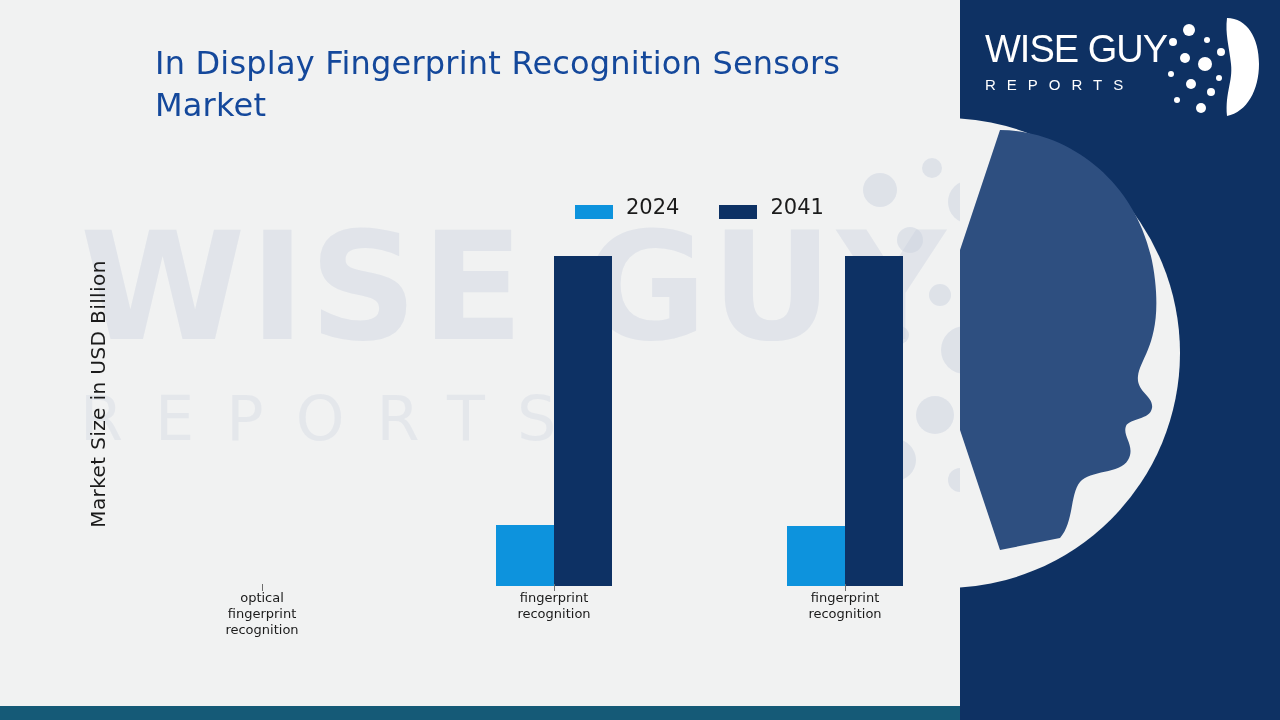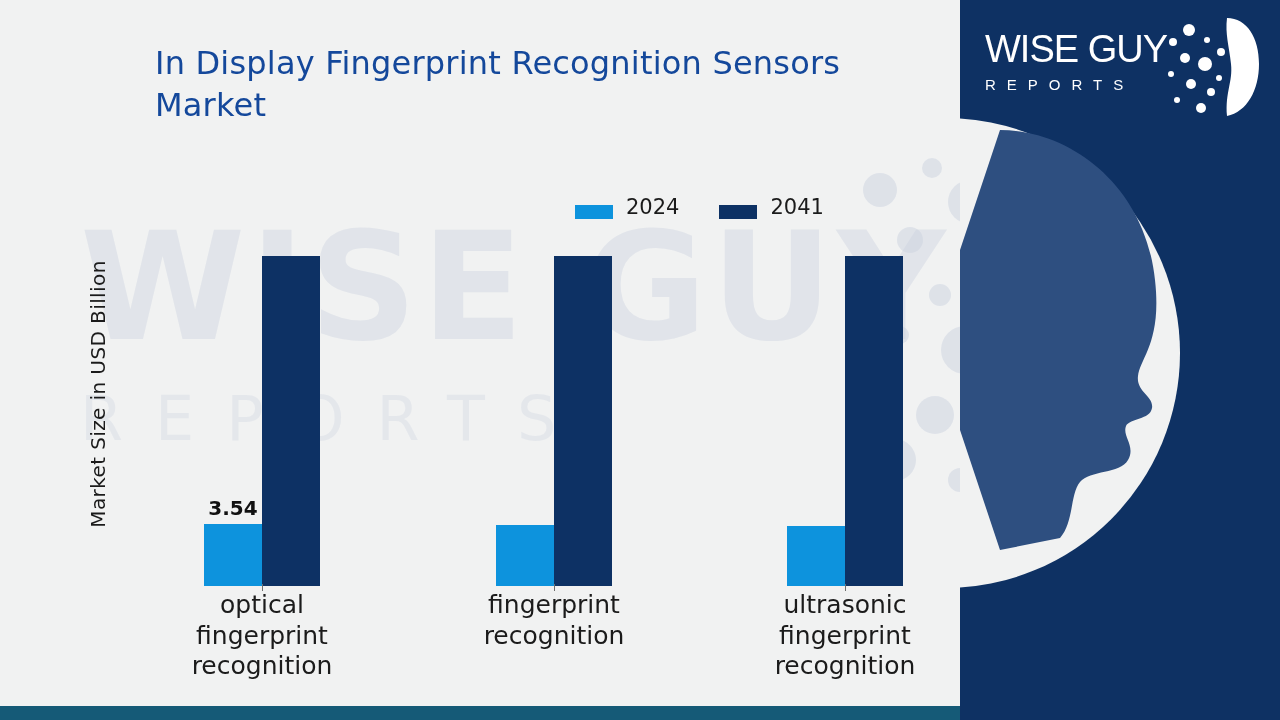--- a/index.html
+++ b/index.html
@@ -177,21 +177,21 @@
     top: 590px;
     width: 830px;
     height: 72px;
   }
   .cat-label {
     position: absolute;
     top: 0;
     width: 190px;
     text-align: center;
     font-family: "DejaVu Sans", sans-serif;
-    font-size: 25px;
+    font-size: 13px;
     line-height: 1.22;
     color: #1b1b1b;
   }
   .tick {
     position: absolute;
     top: -6px;
     width: 1px;
     height: 7px;
     background: #6d6d6d;
   }
@@ -250,25 +250,20 @@
     </div>
     <div class="legend-item">
       <span class="legend-swatch" style="background:#0d3164"></span>
       <span class="legend-label">2041</span>
     </div>
   </div>
 
   <div class="y-axis-label">Market Size in USD Billion</div>
 
   <div class="plot" id="plot">
-      <div class="group" style="left: 84px;">
-        <div class="bar b2024" style="height: 62px; background: rgb(13, 147, 221);"></div>
-        <div class="bar-value" style="left: 0px; bottom: 66px;">3.54</div>
-        <div class="bar b2032" style="height: 330px; background: rgb(13, 49, 100);"></div>
-      </div>
       <div class="group" style="left: 376px;">
         <div class="bar b2024" style="height: 61px; background: rgb(13, 147, 221);"></div>
         <div class="bar b2032" style="height: 330px; background: rgb(13, 49, 100);"></div>
       </div>
       <div class="group" style="left: 667px;">
         <div class="bar b2024" style="height: 60px; background: rgb(13, 147, 221);"></div>
         <div class="bar b2032" style="height: 330px; background: rgb(13, 49, 100);"></div>
       </div>
     </div>
 
@@ -279,21 +274,20 @@
         <div>fingerprint</div>
         <div>recognition</div>
       </div>
       <div class="tick" style="left: 434px;"></div>
       <div class="cat-label" style="left: 339px;">
         <div>fingerprint</div>
         <div>recognition</div>
       </div>
       <div class="tick" style="left: 725px;"></div>
       <div class="cat-label" style="left: 630px;">
-        <div>ultrasonic</div>
         <div>fingerprint</div>
         <div>recognition</div>
       </div>
     </div>
 
   <div class="right-panel">
     <div class="panel-circle"></div>
     <svg class="head-silhouette" viewBox="0 0 260 420">
       <path fill="#2e4f80" d="M60,0 C130,0 205,55 215,150 C222,212 200,228 198,246 C196,262 214,266 212,278 C210,290 190,288 186,296 C182,306 196,316 188,330 C180,344 150,340 140,352 C130,364 134,392 120,408 L60,420 L20,300 L10,150 Z"></path>
     </svg>

